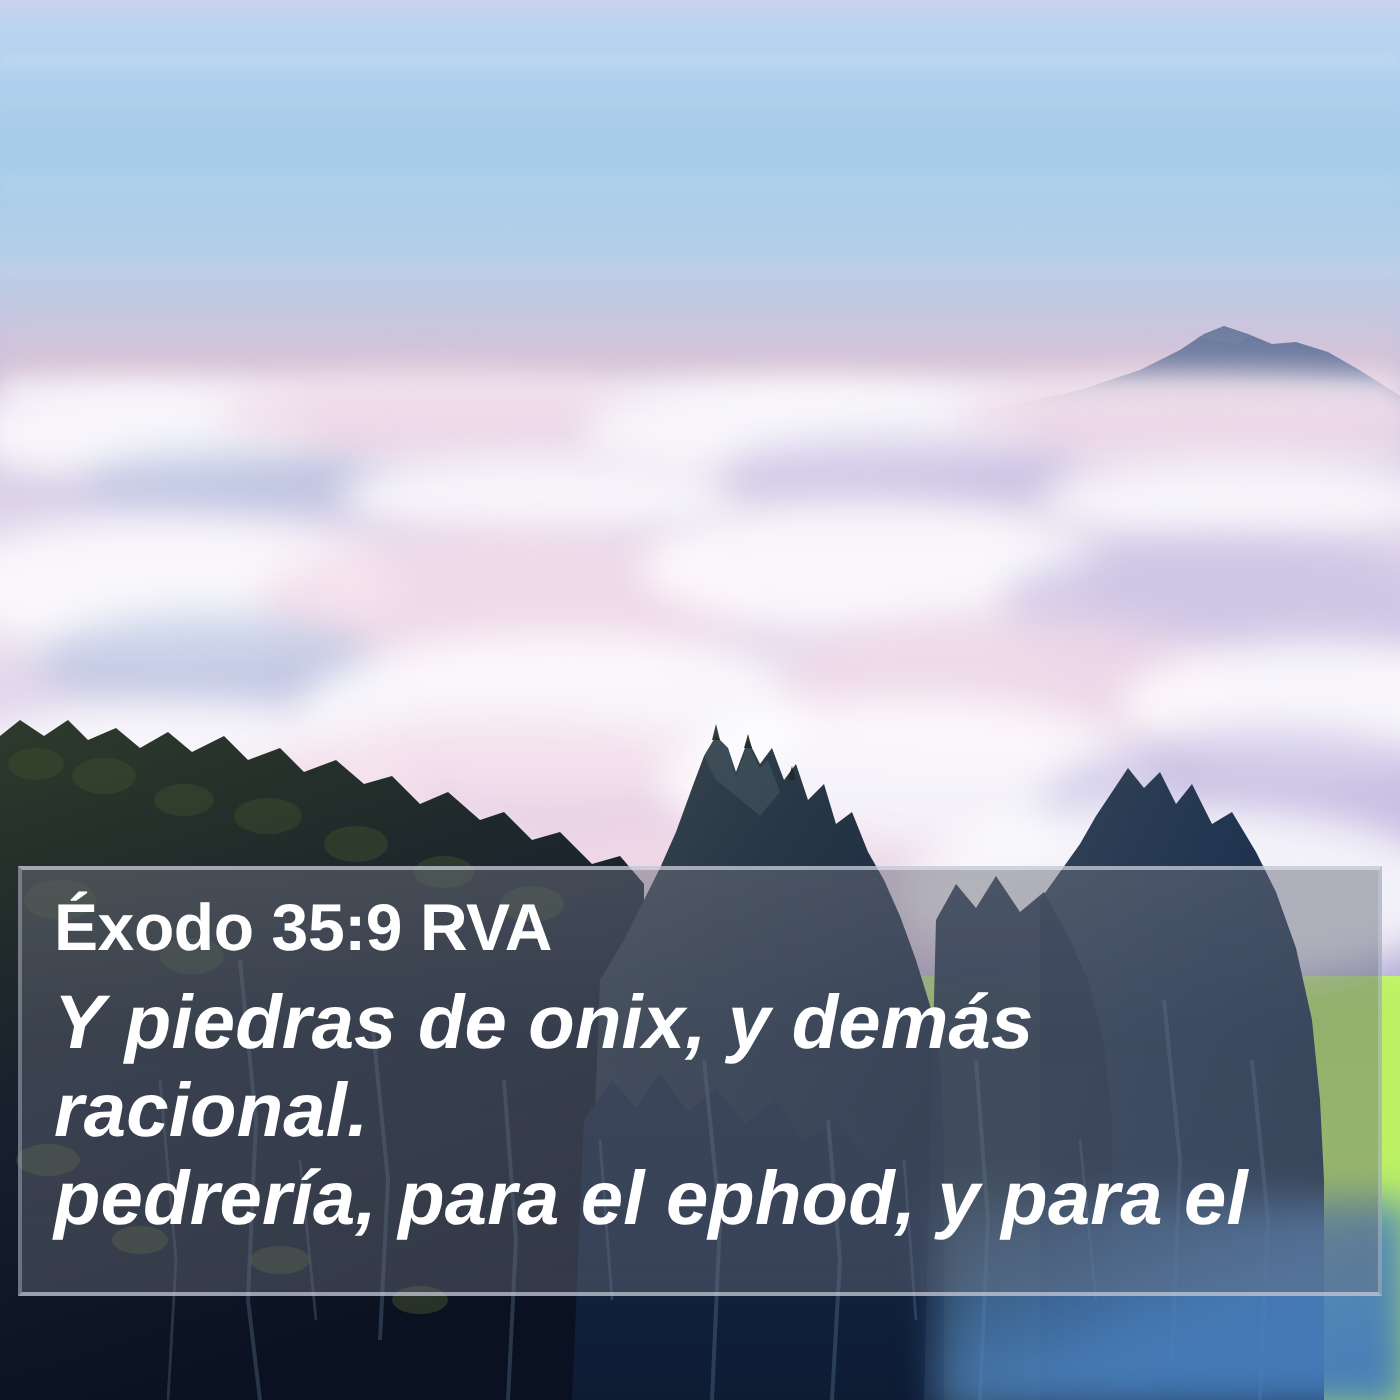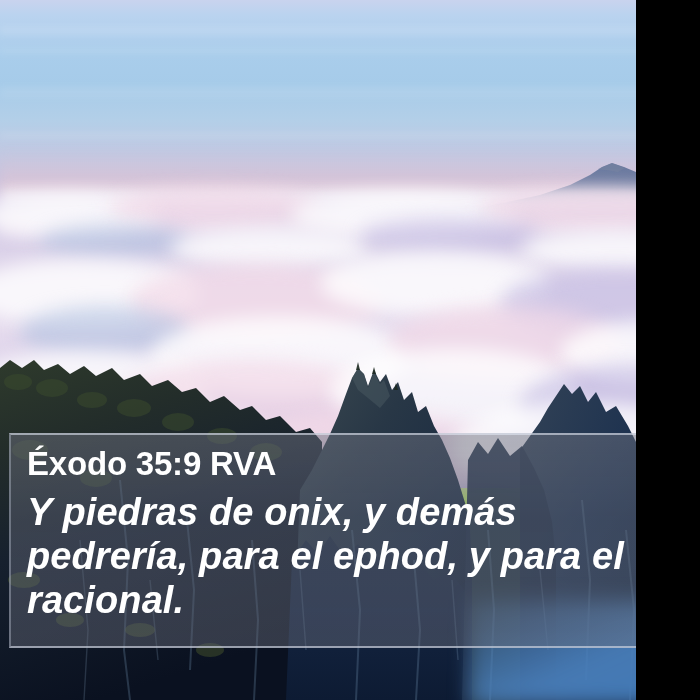--- a/index.html
+++ b/index.html
@@ -2,21 +2,21 @@
 <html><head>
 <meta charset="utf-8">
 <style>
   html, body {
     margin: 0;
     padding: 0;
     background: #000;
   }
   #scene {
     position: relative;
-    width: 636px;
+    width: 700px;
     height: 700px;
     overflow: hidden;
     font-family: "Liberation Sans", sans-serif;
     background: #bef264;
   }
 
   
   .sky {
     position: absolute;
     left: 0; top: 0;
@@ -297,18 +297,18 @@
       </g>
     </svg>
   </div>
 
   <div class="bottom-mist"></div>
 
   <div class="overlay">
     <div class="verse-ref">Éxodo 35:9 RVA</div>
     <div class="verse-body">
       <div>Y piedras de onix, y demás</div>
+      <div>racional.</div>
       <div>pedrería, para el ephod, y para el</div>
-      <div>racional.</div>
     </div>
   </div>
 
 </div>
 
 </body></html>

